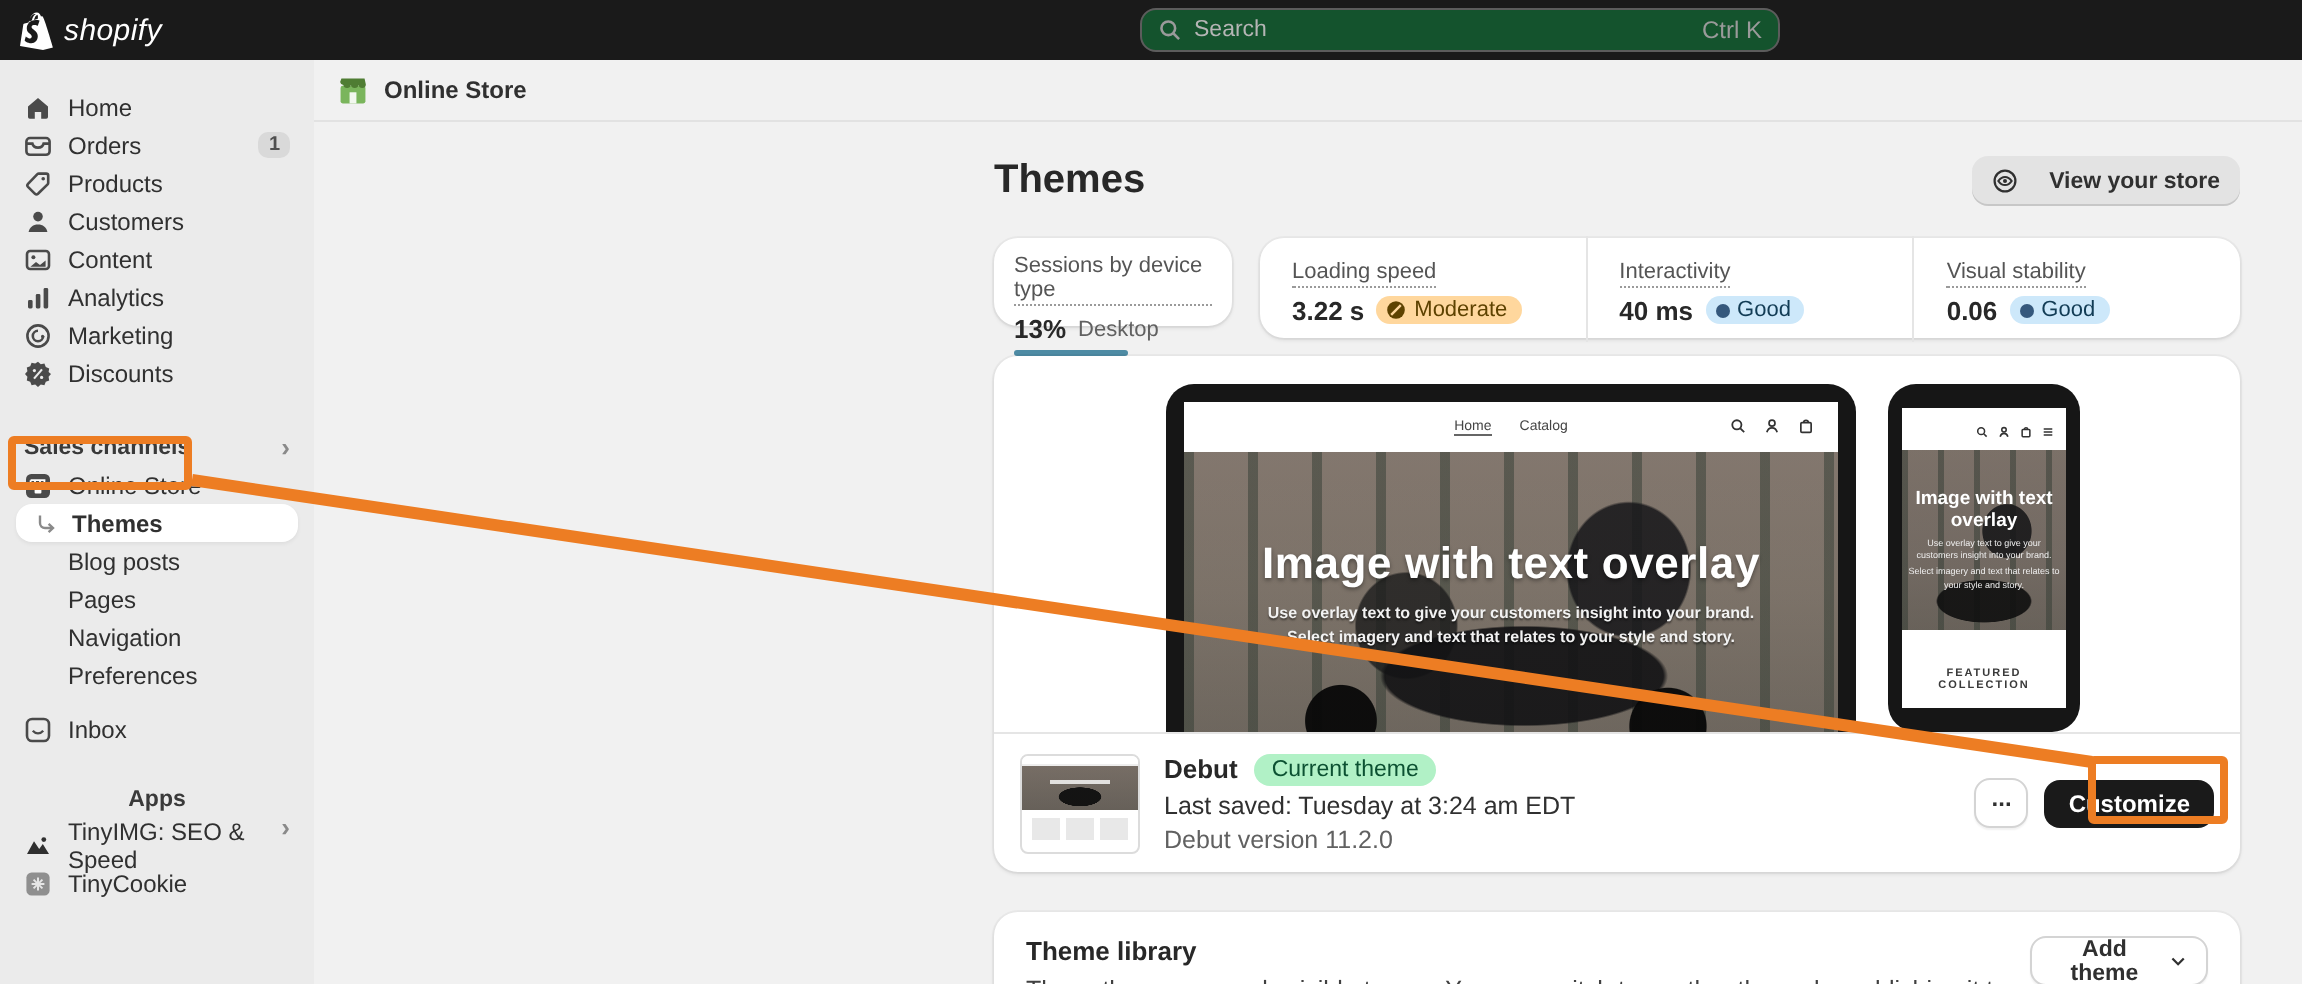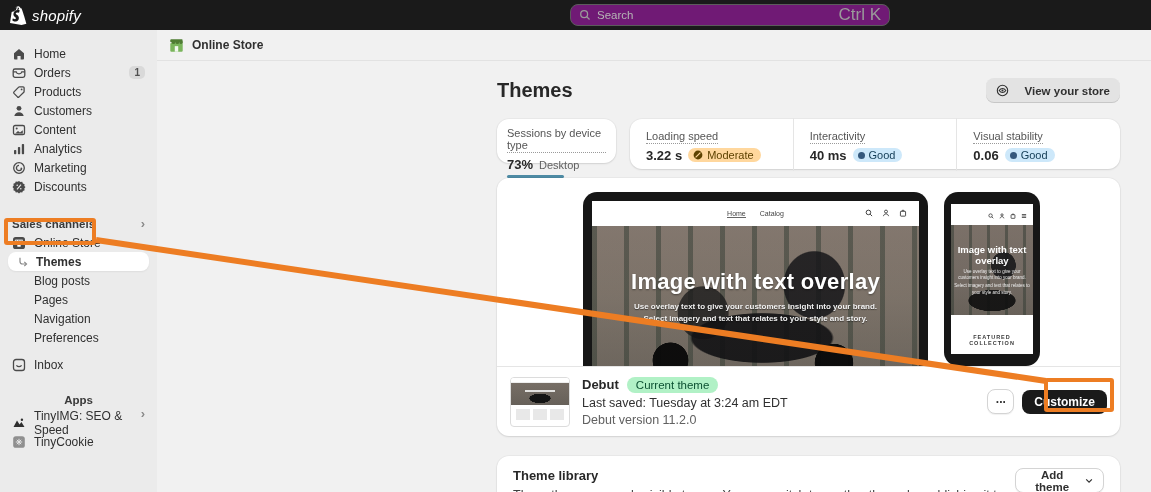--- a/index.html
+++ b/index.html
@@ -4,23 +4,23 @@
 <style>
   * { margin:0; padding:0; box-sizing:border-box; }
   html,body { background:#c9c9c9; }
   body { font-family:"Liberation Sans", sans-serif; }
   .page { position:relative; width:1151px; height:492px; background:#f1f1f1; overflow:hidden; }
 
   
   .topbar { position:absolute; left:0; top:0; width:1151px; height:30px; background:#1a1a1a; z-index:10; display:flex; align-items:center; }
   .logo { display:flex; align-items:center; gap:5px; margin-left:10px; }
   .logo-text { color:#fff; font-size:15px; font-weight:normal; font-style:italic; letter-spacing:.2px; }
-  .searchbox { position:absolute; left:570px; top:4px; width:320px; height:22px; background:#701a75; border:1px solid #5c5c5c; border-radius:8px; display:flex; align-items:center; padding:0 8px; gap:6px; }
+  .searchbox { position:absolute; left:570px; top:4px; width:320px; height:22px; background:#14532d; border:1px solid #5c5c5c; border-radius:8px; display:flex; align-items:center; padding:0 8px; gap:6px; }
   .searchbox .ph { color:#b5b5b5; font-size:11.5px; flex:1; }
-  .searchbox .kbd { color:#9a9a9a; font-size:17px; }
+  .searchbox .kbd { color:#9a9a9a; font-size:12px; }
 
   
   .sidebar { position:absolute; left:0; top:30px; width:157px; height:462px; background:#ebebeb; z-index:5; padding-top:14px; font-size:12px; color:#303030; }
   .side-item { display:flex; align-items:center; gap:8px; height:19px; margin:0 8px; padding:0 4px; border-radius:8px; font-weight:500; }
   .side-item svg { flex:0 0 auto; }
   .side-badge { margin-left:auto; background:#d9d9d9; color:#505050; font-size:10px; border-radius:5px; padding:1px 5px; font-weight:600; }
   .side-header { display:flex; align-items:center; height:19px; margin:0 8px; padding:0 4px; font-size:11.5px; font-weight:600; color:#3a3a3a; }
   .side-header .chev { margin-left:auto; color:#8a8a8a; font-size:13px; }
   .side-sub { padding-left:26px; }
   .side-item.active { background:#fff; font-weight:700; box-shadow:0 1px 2px rgba(0,0,0,.06); padding-left:10px; }
@@ -287,21 +287,21 @@
           <circle cx="7" cy="7" r="1.1" fill="#303030"></circle>
         </svg>
         <span>View your store</span>
       </button>
     </div>
 
     <div class="stats-row">
       <div class="card stat-card1">
         <span class="stat-label">Sessions by device type</span>
         <div class="stat-value-row">
-          <span class="stat-value">73%</span>
+          <span class="stat-value">13%</span>
           <span class="stat-unit">Desktop</span>
         </div>
         <div class="blue-underline"></div>
       </div>
 
       <div class="card stat-card2">
         <div class="metric">
           <span class="stat-label">Loading speed</span>
           <div class="stat-value-row">
             <span class="stat-value">3.22 s</span>

